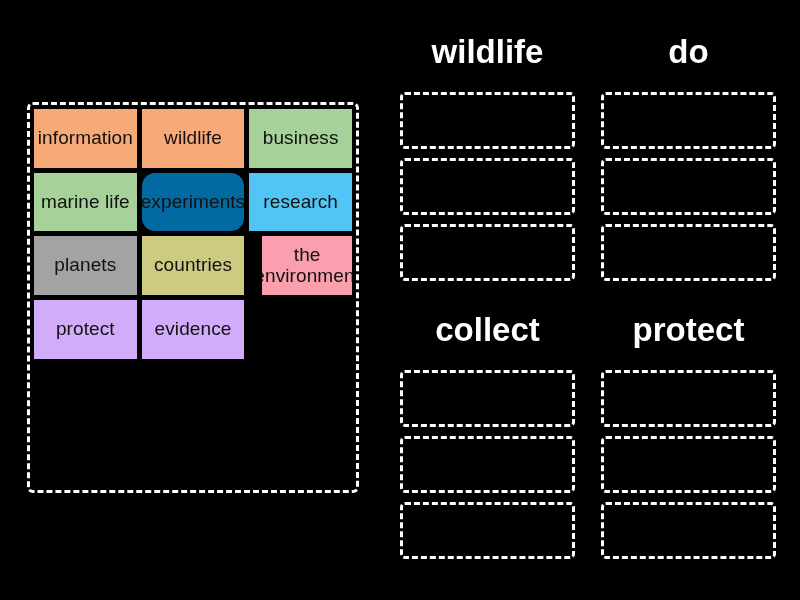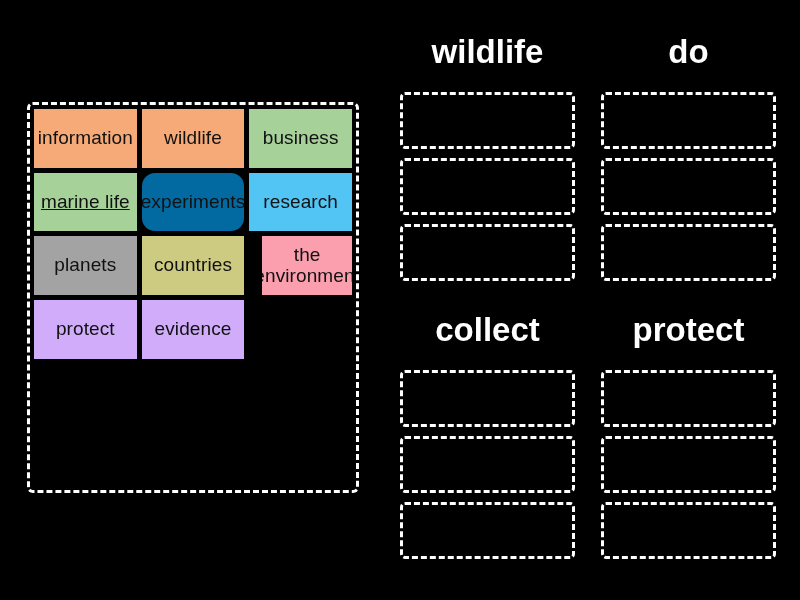--- a/index.html
+++ b/index.html
@@ -100,21 +100,21 @@
 
     <div class="tile" style="background: rgb(245, 170, 120);">
       <span>information</span>
     </div>
     <div class="tile" style="background: rgb(245, 170, 120);">
       <span>wildlife</span>
     </div>
     <div class="tile" style="background: rgb(166, 210, 154);">
       <span>business</span>
     </div>
-    <div class="tile" style="background: rgb(166, 210, 154); text-decoration: underline;">
+    <div class="tile" style="background: rgb(166, 210, 154);">
       <span>marine life</span>
     </div>
     <div class="tile" style="background: #0369a1; border-radius: 13px;">
       <span>experiments</span>
     </div>
     <div class="tile" style="background: rgb(82, 197, 245);">
       <span>research</span>
     </div>
     <div class="tile" style="background: #a3a3a3;">
       <span>planets</span>

